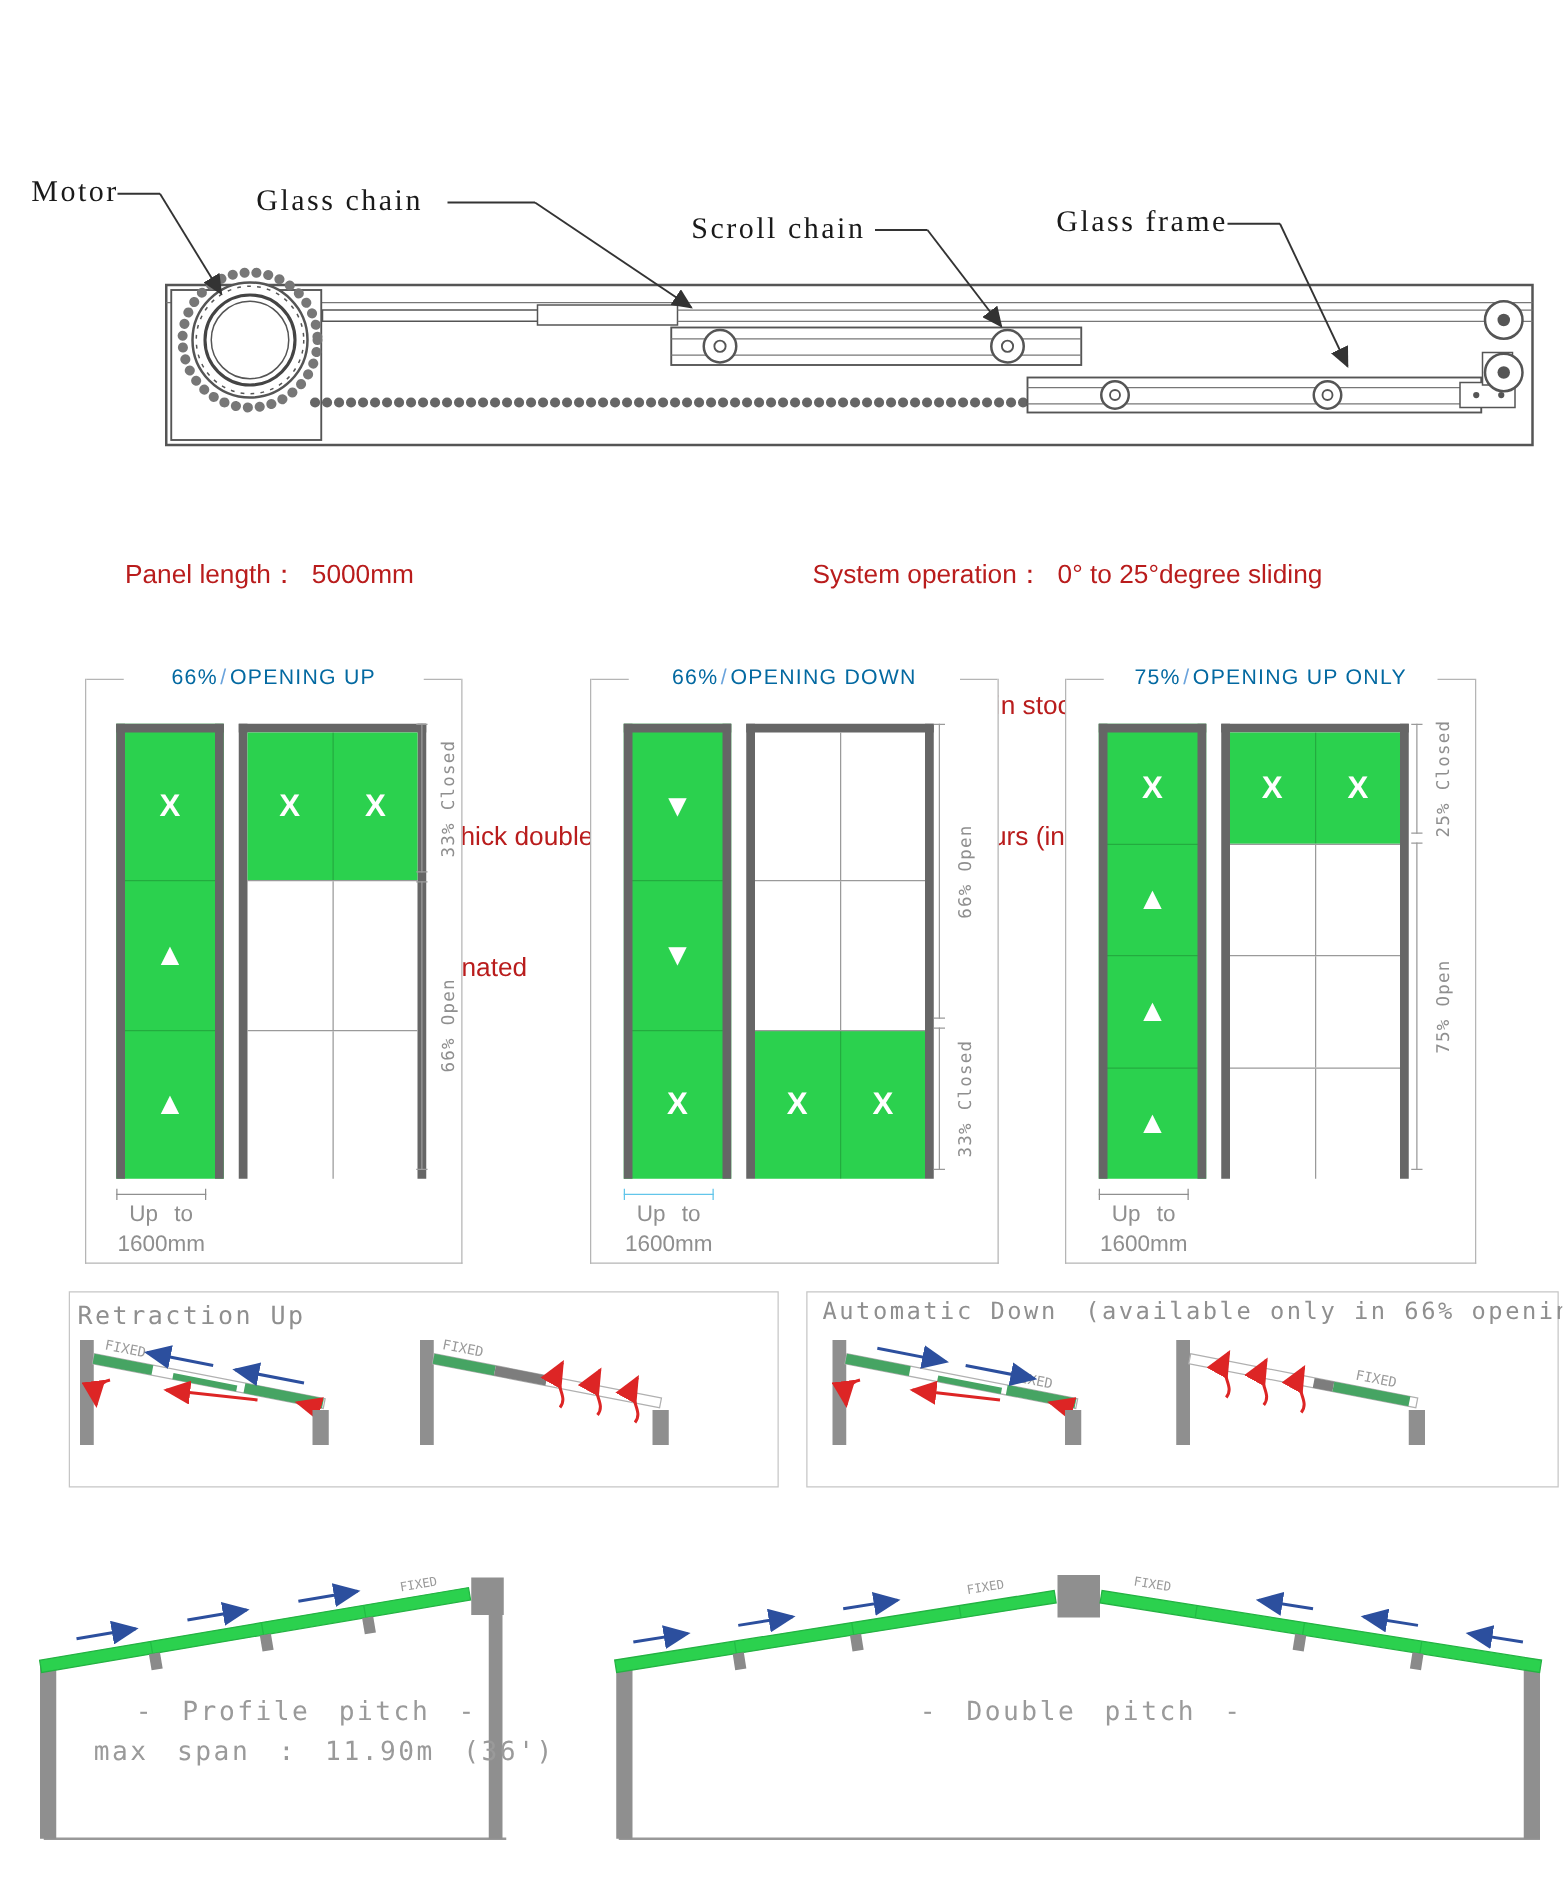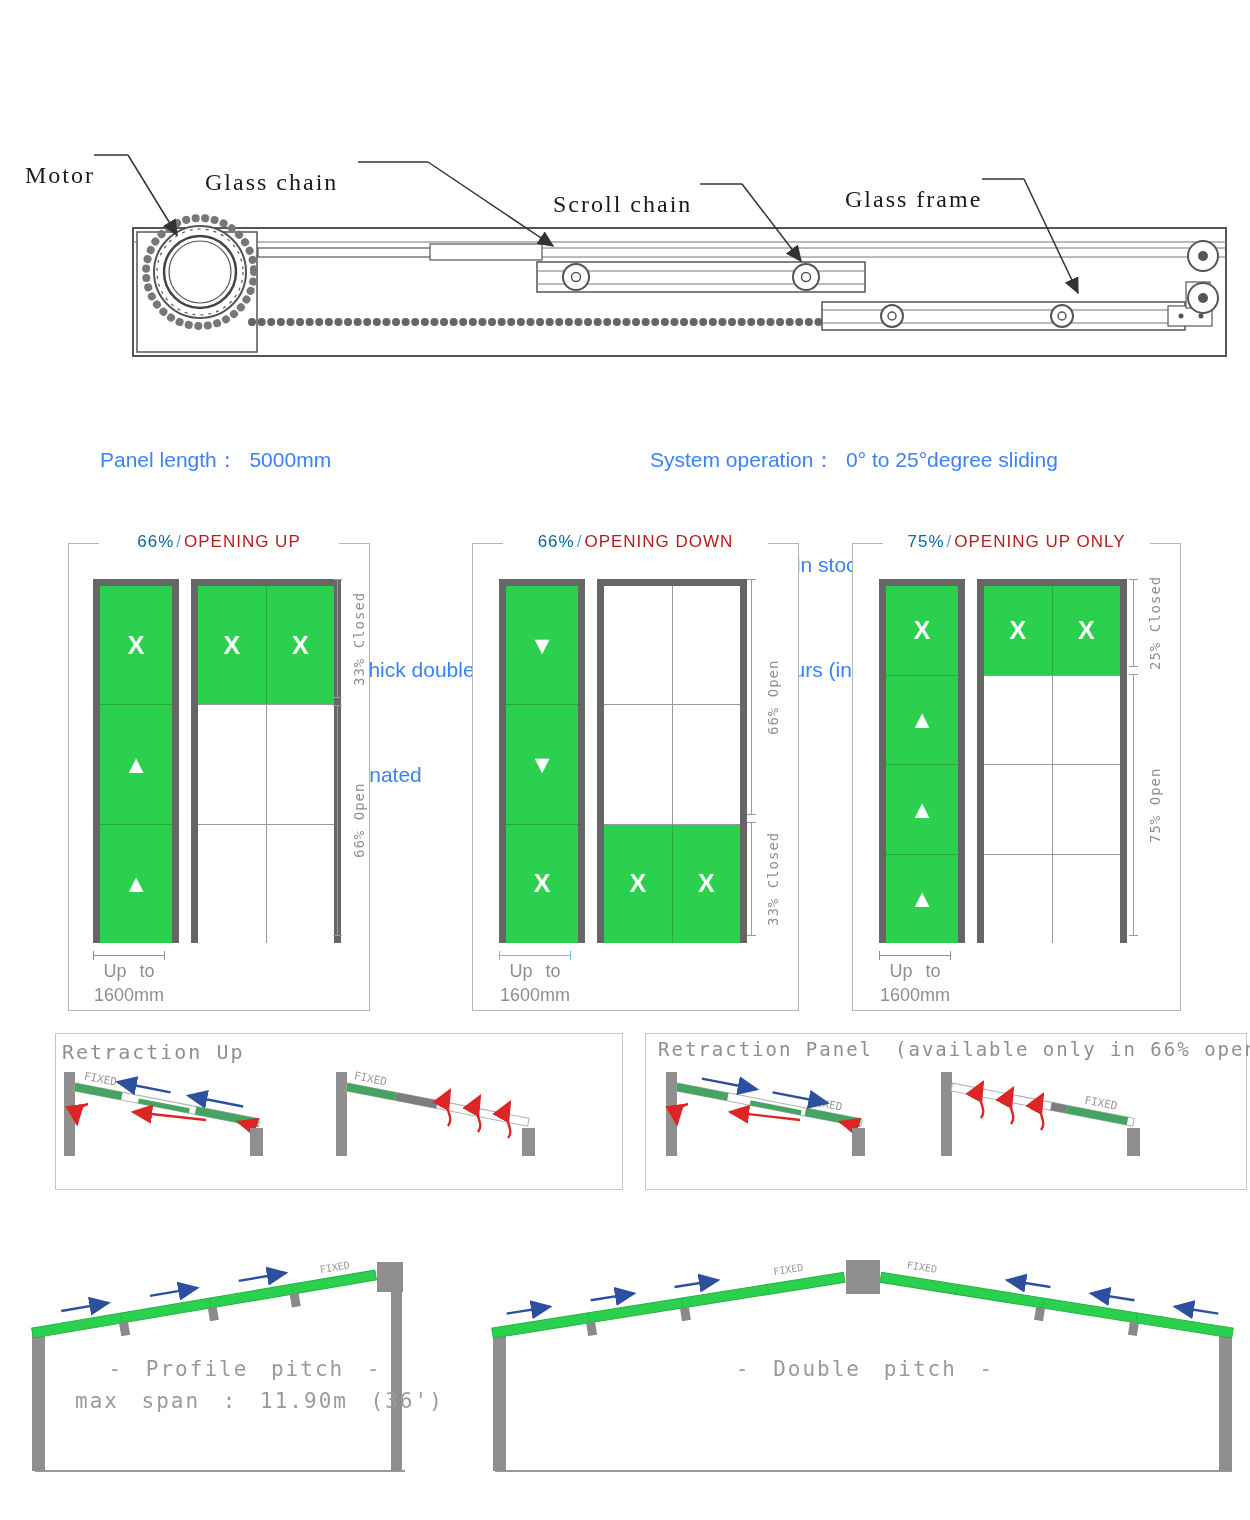--- a/index.html
+++ b/index.html
@@ -6,37 +6,37 @@
   .page{position:relative;width:1250px;height:1520px;background:#fff;overflow:hidden;
         font-family:"Liberation Sans",sans-serif;}
   .abs{position:absolute;}
 
   
   .page-title{position:absolute;top:46px;left:0;width:100%;text-align:center;
     font-size:32px;font-weight:700;color:#111;letter-spacing:.5px;}
 
   
   .mech-label{position:absolute;font-family:"Liberation Serif",serif;font-size:24px;
-    color:#1a1a1a;letter-spacing:2px;white-space:nowrap;margin-top:21px;}
-
-  
-  .spec-col{position:absolute;top:372px;font-size:21px;color:#3b82f6;line-height:35px;white-space:pre;}
+    color:#1a1a1a;letter-spacing:2px;white-space:nowrap;}
+
+  
+  .spec-col{position:absolute;top:372px;font-size:21px;color:#b91c1c;line-height:35px;white-space:pre;}
   .spec-left{left:100px;}
   .spec-right{left:650px;}
 
   
   .odiag{position:absolute;top:543px;height:467px;border:1px solid #b5b5b5;border-top:none;background:#fff;}
   .odiag::before,.odiag::after{content:"";position:absolute;top:0;width:30px;height:1px;background:#b5b5b5;}
   .odiag::before{left:0;} .odiag::after{right:0;}
   .odiag-title{position:absolute;top:-11px;left:0;width:100%;text-align:center;font-size:17px;
      letter-spacing:1px;color:#9a9a9a;white-space:nowrap;}
   .odiag-title .inner{background:#fff;padding:0 10px;}
   .pct{color:#0369a1;font-weight:400;}
   .slash{color:#6aa3dc;margin:0 2px;font-weight:400;}
-  .mode{color:#b91c1c;text-align:center;}
+  .mode{color:#0369a1;text-align:center;}
   .lpanel{position:absolute;left:24px;top:36px;width:72px;height:357px;border:7px solid #666;
      border-bottom:none;background:#2bd14e;display:flex;flex-direction:column;}
   .lcell{flex:1;display:flex;align-items:center;justify-content:center;color:#fff;font-weight:700;
      font-size:25px;border-top:1px solid rgba(0,0,0,.18);}
   .lcell:first-child{border-top:none;}
   .rpanel{position:absolute;left:122px;top:36px;width:136px;height:357px;border:7px solid #666;
      border-bottom:none;background:#fff;}
   .rrows{position:absolute;left:0;top:0;width:100%;height:100%;display:flex;flex-direction:column;}
   .rrow{flex:1;display:flex;border-top:1px solid #9a9a9a;}
   .rrow:first-child{border-top:none;}
@@ -301,21 +301,21 @@
         <span>1600mm</span></div>
     </div>
   </div>
 
   <div class="ret-box" style="left:55px;width:566px;"></div>
   <div class="ret-box" style="left:645px;width:600px;"></div>
   <div class="ret-title" style="left:62px;top:1040px;">
     <span>Retraction Up</span>
   </div>
   <div class="ret-title" style="left:658px;top:1038px;font-size:19px;">
-    <span>Retraction Panel</span><span class="ret-note">(available only in 66% opening)</span>
+    <span>Automatic Down</span><span class="ret-note">(available only in 66% opening)</span>
   </div>
 
   <svg class="abs" style="left:58px;top:1062px;" width="215" height="110" viewBox="0 0 215 110">
     <rect x="6" y="10" width="11" height="84" fill="#8f8f8f"></rect>
     <g transform="rotate(11 17 24)">
       <rect x="17" y="21" width="188" height="8" fill="#fff" stroke="#b0b0b0"></rect>
       <rect x="17" y="21" width="48" height="8" fill="#46a463"></rect>
       <rect x="82" y="24" width="52" height="5" fill="#46a463"></rect>
       <rect x="140" y="21" width="64" height="8" fill="#46a463"></rect>
       <text x="24" y="16" font-size="11" fill="#9a9a9a">FIXED</text>

